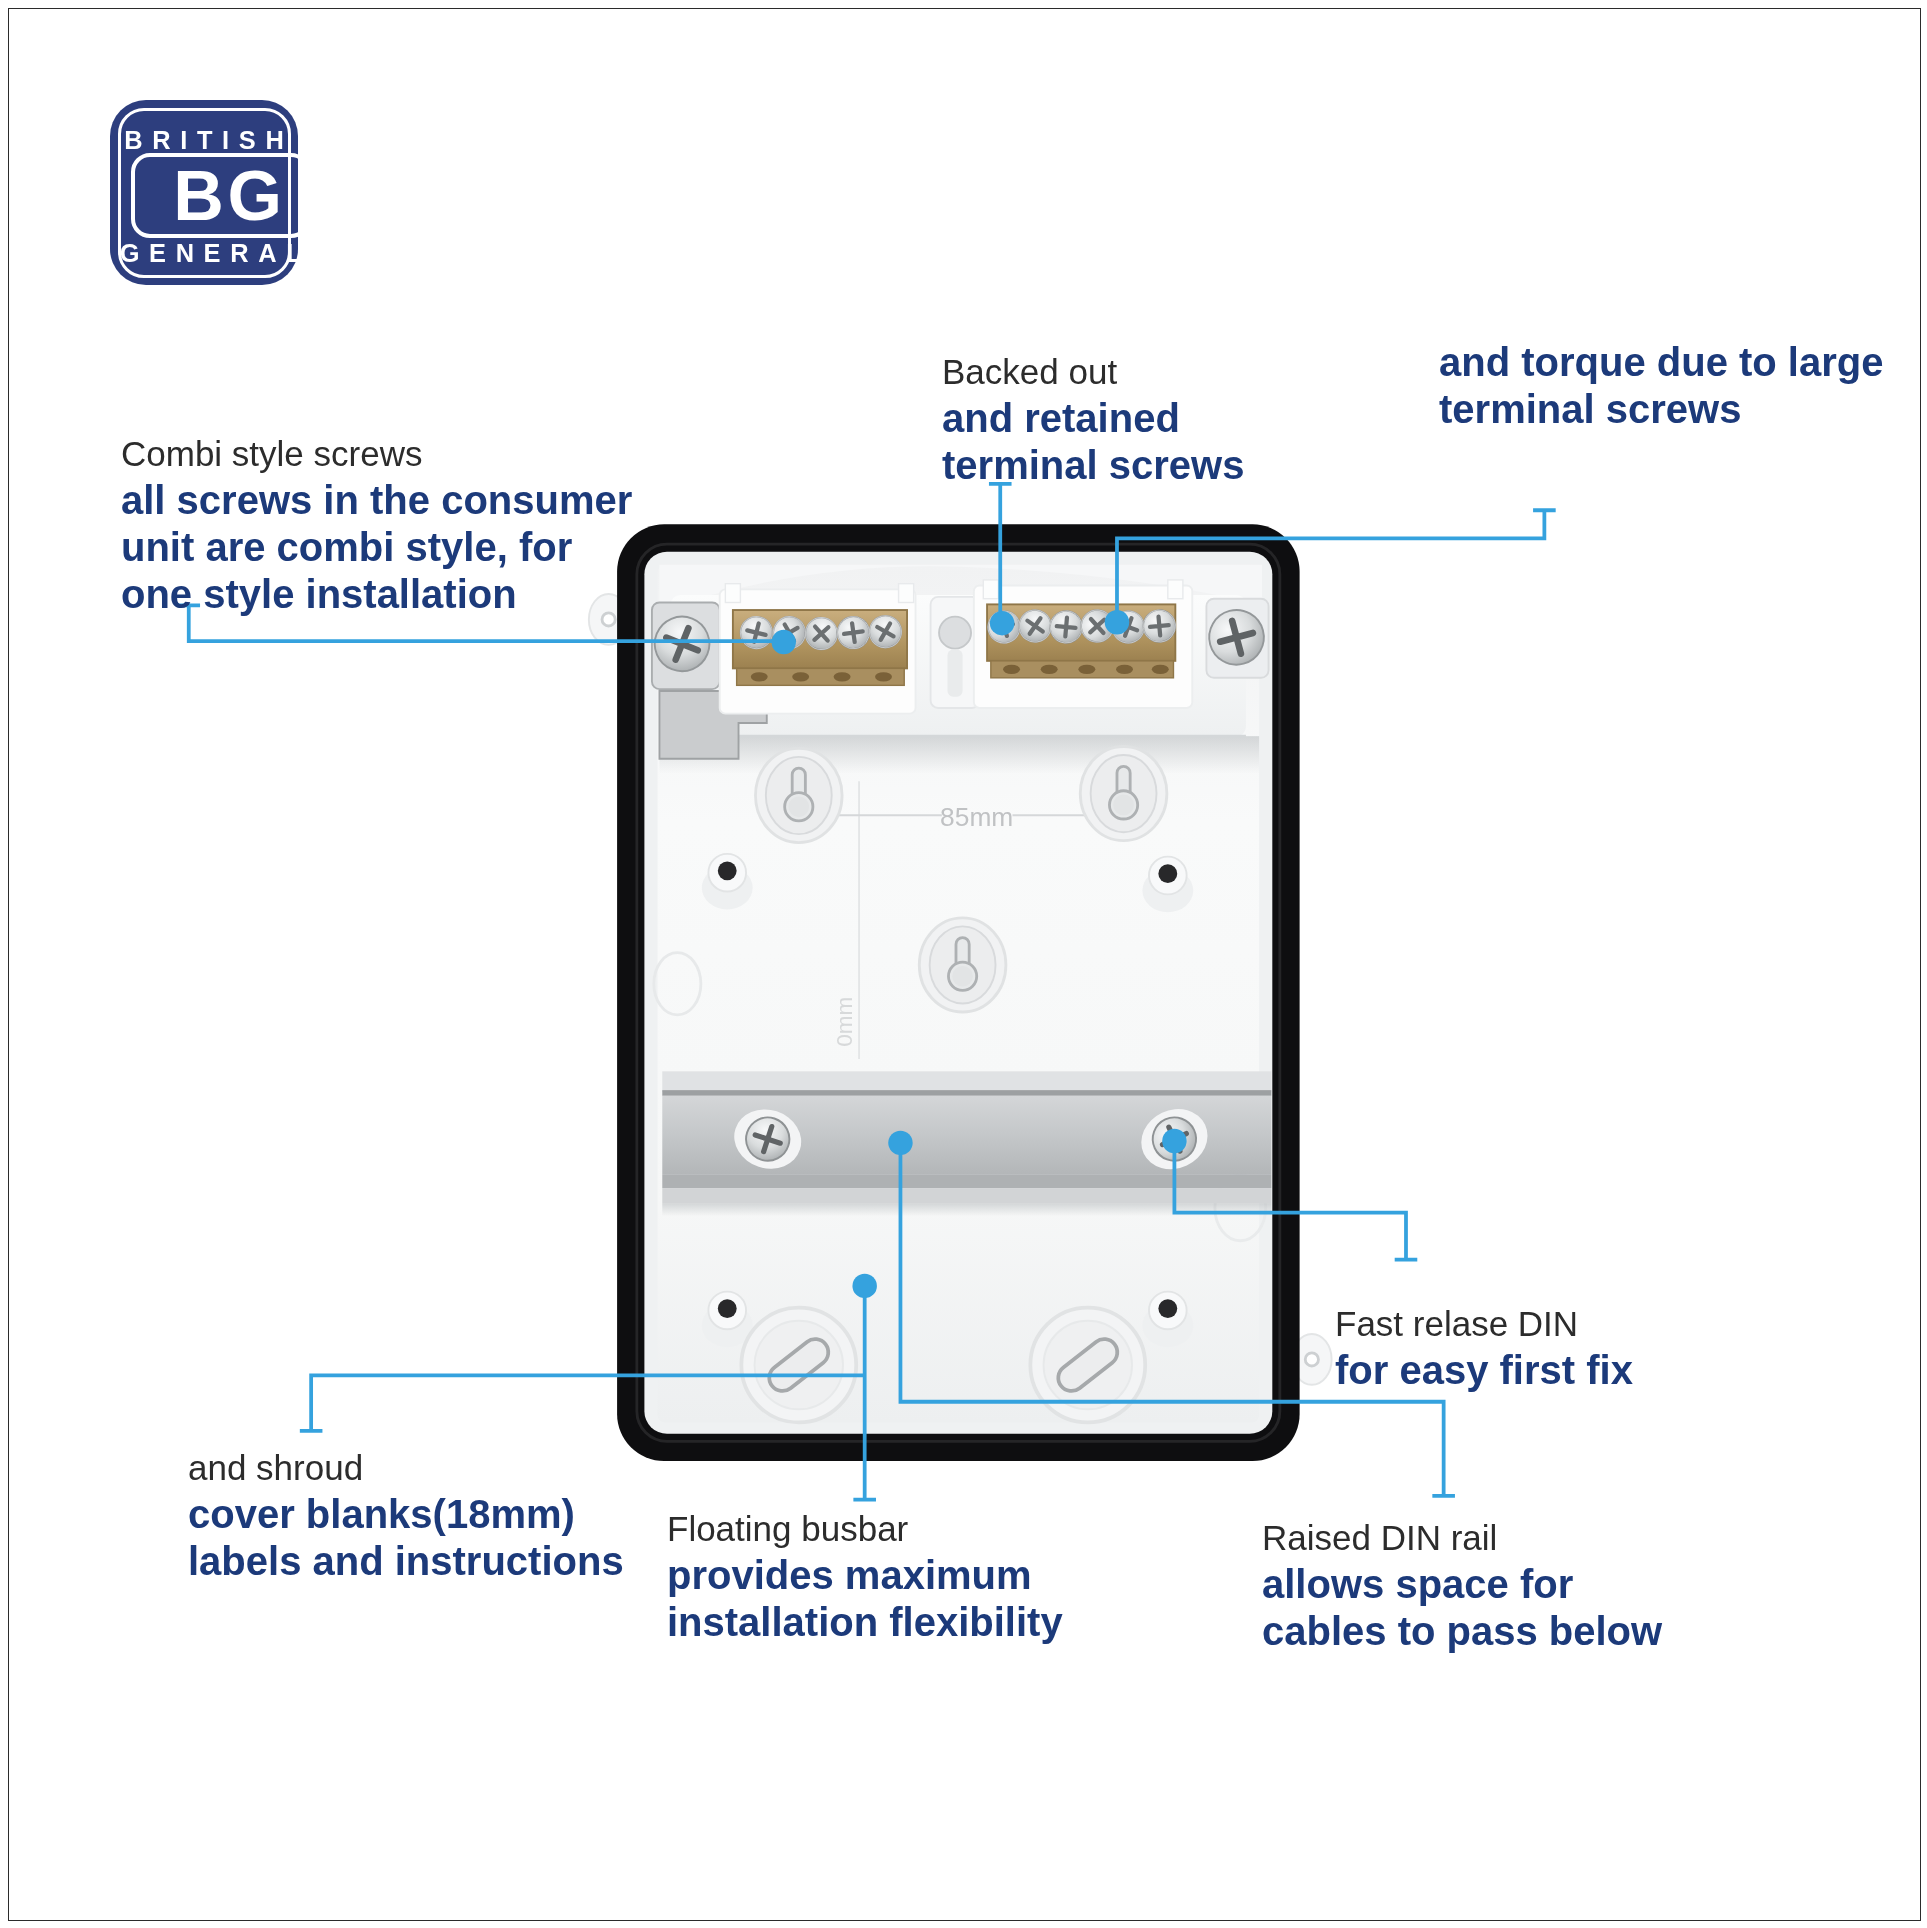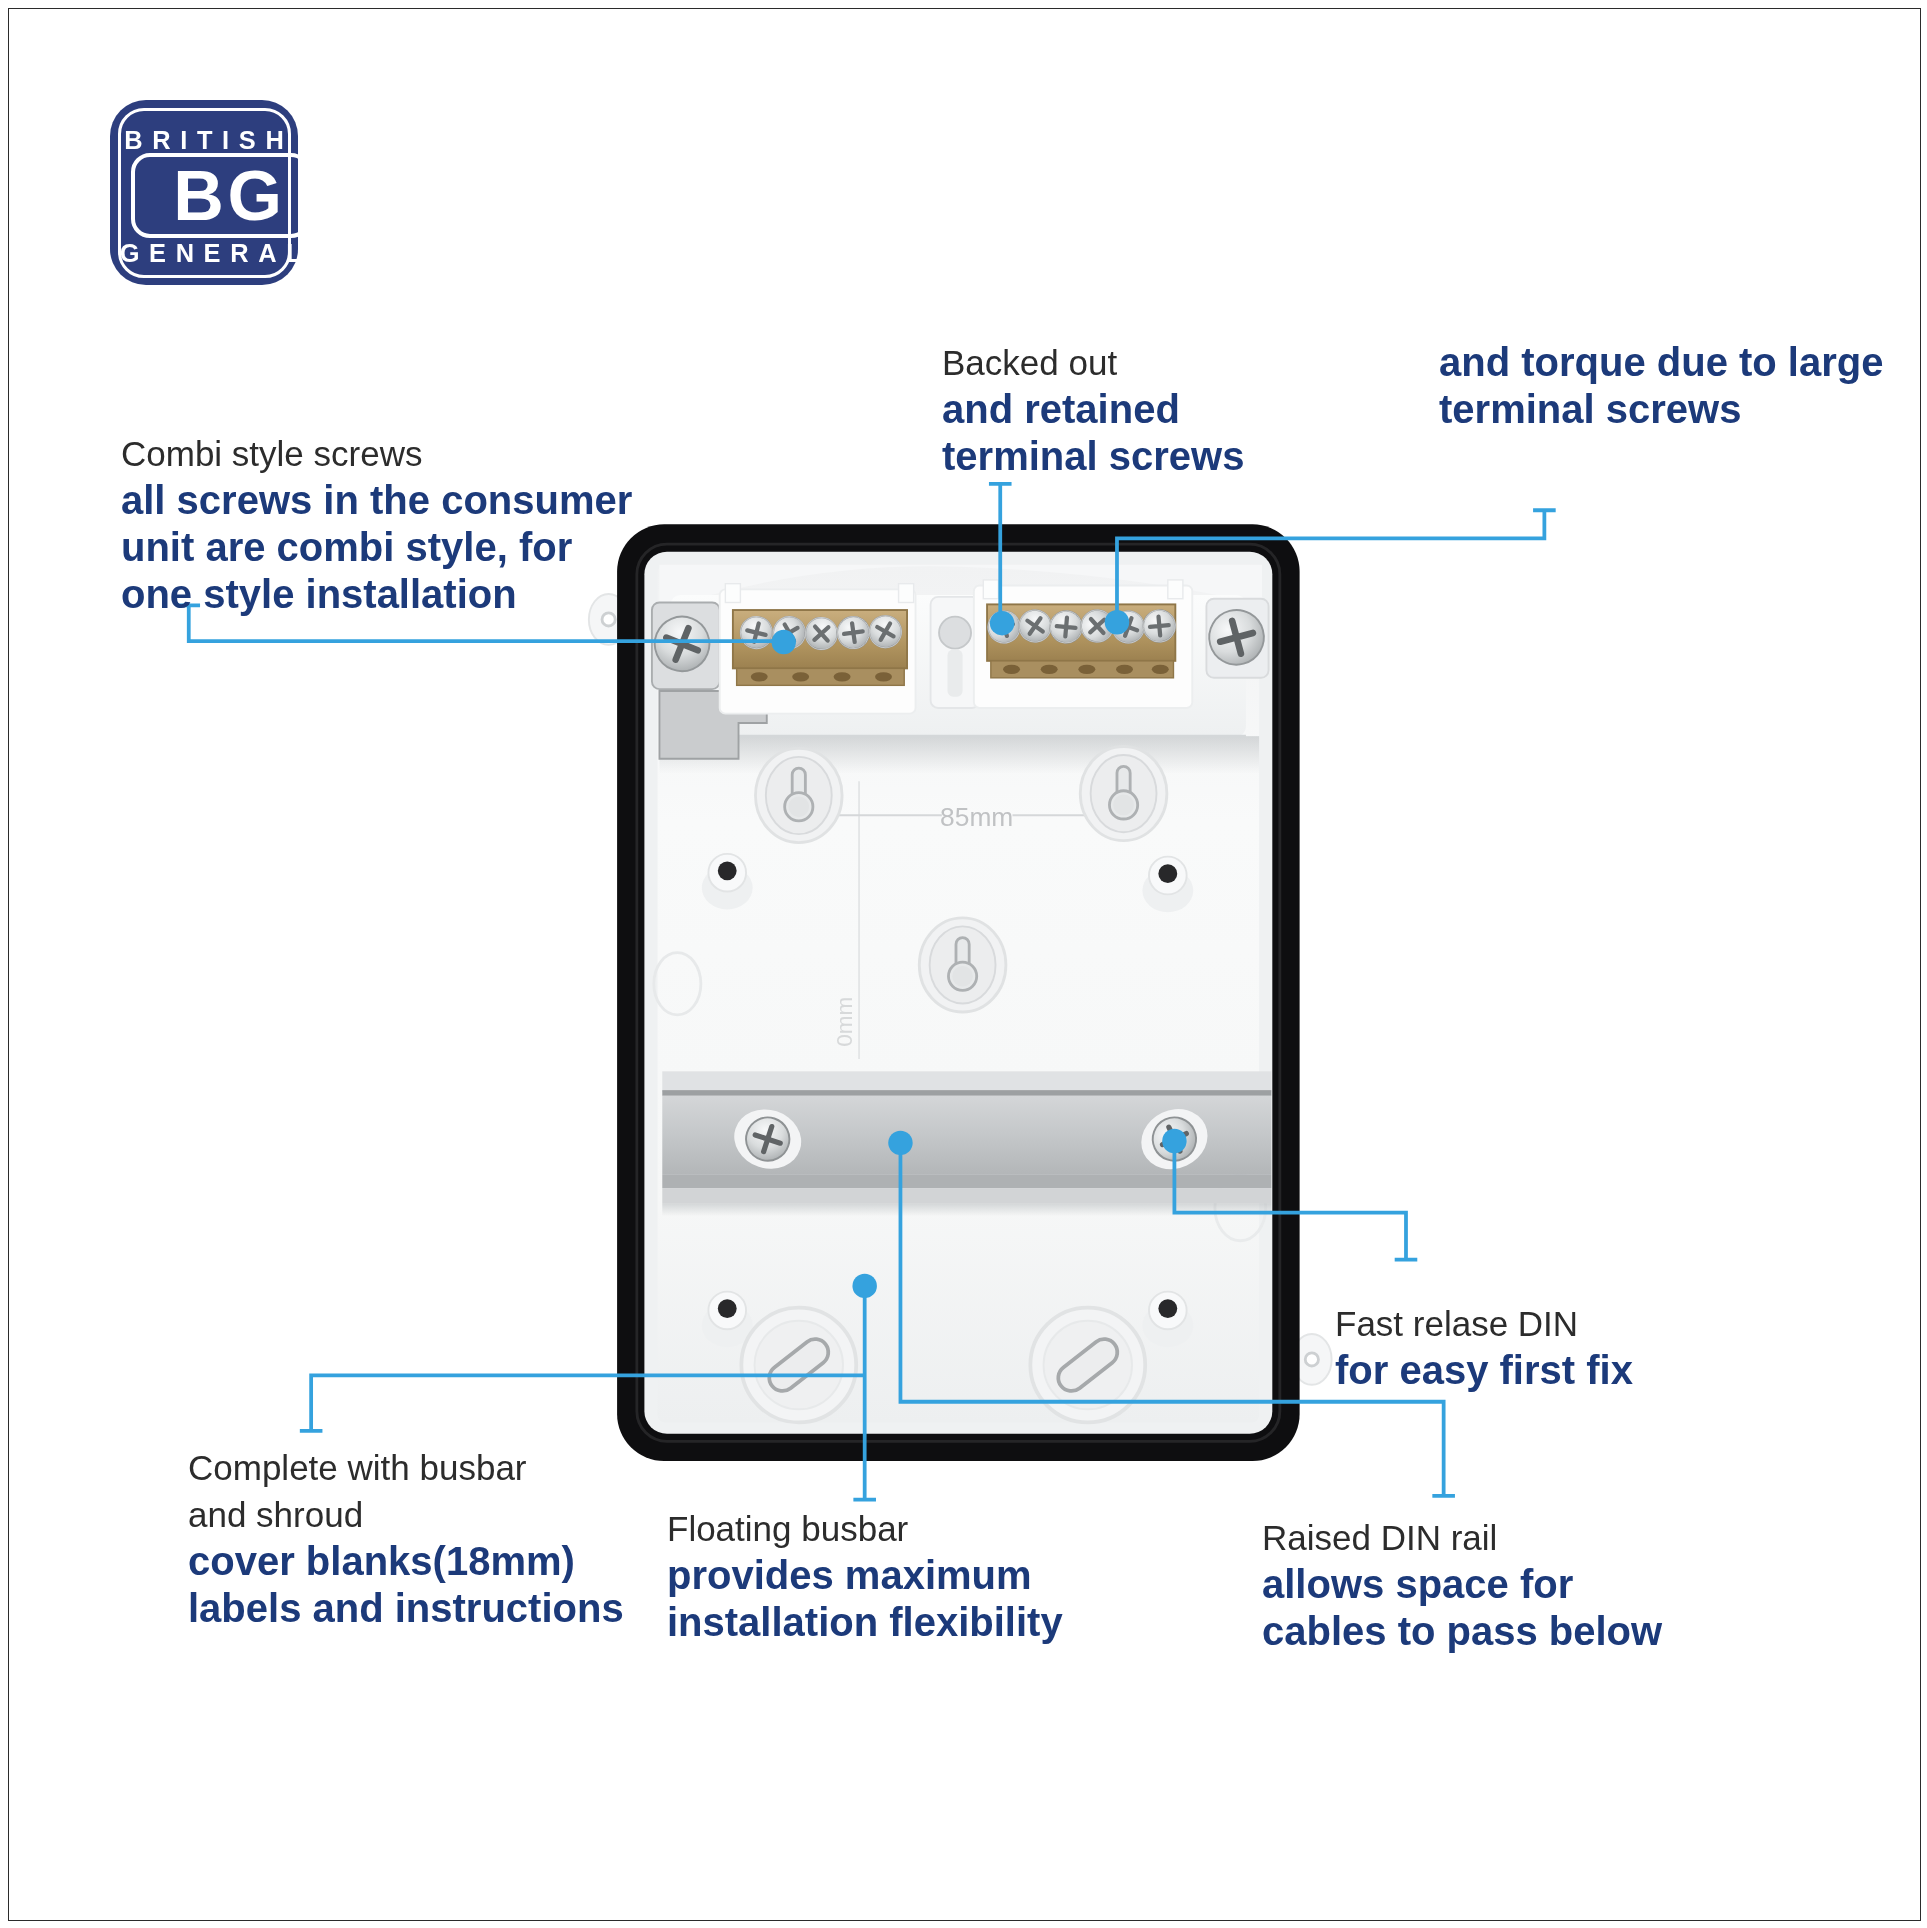--- a/index.html
+++ b/index.html
@@ -258,38 +258,37 @@
     <div class="word bottom">GENERAL</div>
   </div>
 
   <div class="callout" style="left:121px;top:412px;margin-top:18px;">
     <div class="c-head">Combi style screws</div>
     <div class="c-emph">all screws in the consumer</div>
     <div class="c-emph">unit are combi style, for</div>
     <div class="c-emph">one style installation</div>
   </div>
 
-  <div class="callout" style="left:942px;top:339px;">
+  <div class="callout" style="left:942px;top:348px;">
     <div class="c-head">Backed out</div>
     <div class="c-emph">and retained</div>
     <div class="c-emph">terminal screws</div>
   </div>
 
   <div class="callout" style="left:1439px;top:339px;">
     <div class="c-emph">and torque due to large</div>
     <div class="c-emph">terminal screws</div>
   </div>
 
   <div class="callout" style="left:1335px;top:1300px;">
     <div class="c-head">Fast relase DIN</div>
     <div class="c-emph">for easy first fix</div>
   </div>
 
   <div class="callout" style="left:188px;top:1444px;">
-    <div class="c-head">Complete with busbar</div>
     <div class="c-head">and shroud</div>
     <div class="c-emph">cover blanks(18mm)</div>
     <div class="c-emph">labels and instructions</div>
   </div>
 
   <div class="callout" style="left:667px;top:1505px;">
     <div class="c-head">Floating busbar</div>
     <div class="c-emph">provides maximum</div>
     <div class="c-emph">installation flexibility</div>
   </div>

